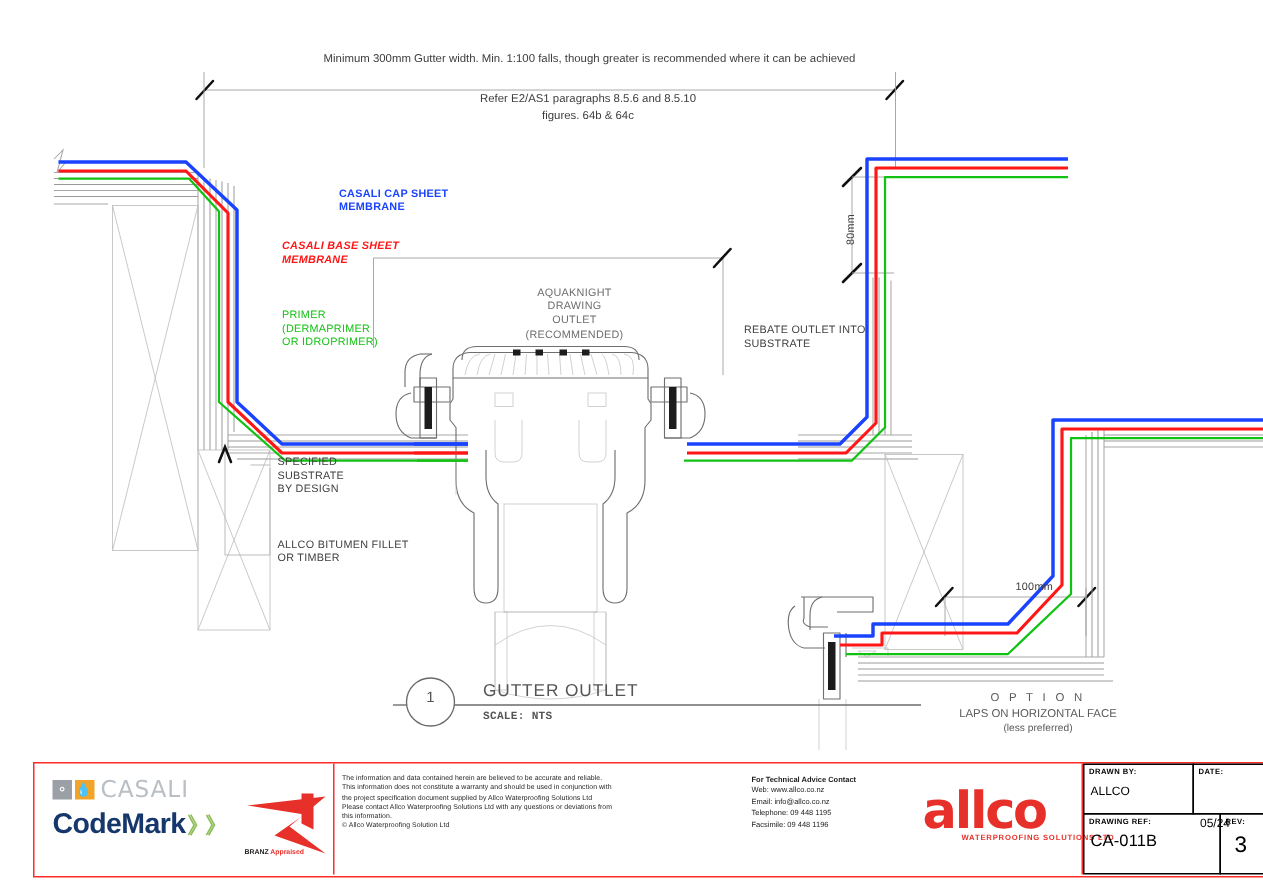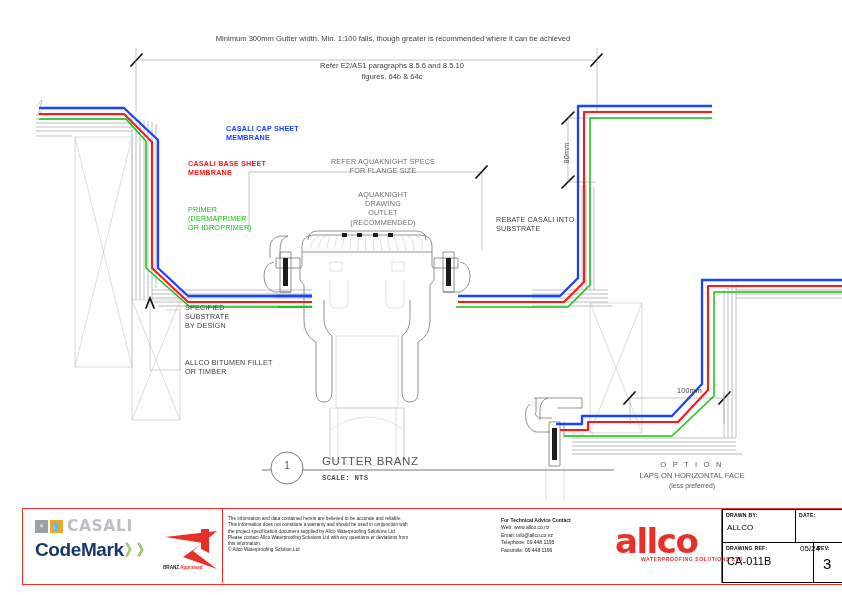--- a/index.html
+++ b/index.html
@@ -12,21 +12,21 @@
   .abs{position:absolute;}
 
   
   #drawing{position:absolute;left:0;top:0;width:842px;height:505px;}
 
   
   .lbl{position:absolute;font-size:7.2px;line-height:9.2px;letter-spacing:.2px;
        white-space:pre;}
   .lbl.grey{color:#6d6d6d;}
   .lbl.blue{color:#1a43ff;font-weight:bold;}
-  .lbl.red{color:#ff1616;font-weight:bold;}
+  .lbl.red{color:#ff1616;font-weight:bold;font-style:italic;}
   .lbl.green{color:#12c212;font-weight:normal;}
   .lbl.dark{color:#404040;}
   .c{text-align:center;}
 
   .note-top{font-size:7.6px;color:#3d3d3d;text-align:center;line-height:11px;}
 
   
   #detail-title{position:absolute;left:310px;top:455px;font-size:11.5px;
       color:#555;letter-spacing:.6px;}
   #detail-scale{position:absolute;left:310px;top:474px;font-size:7.4px;
@@ -43,21 +43,21 @@
           border:1.6px solid #ff2a2a;box-sizing:border-box;background:#fff;}
 
   
   #logo-cell{position:absolute;left:0;top:0;width:200px;height:73.8px;
              border-right:1.6px solid #ff2a2a;box-sizing:border-box;}
   #casali-logo{position:absolute;left:12px;top:8px;display:flex;align-items:center;}
   .cas-sq{width:13px;height:13px;margin-right:1.5px;display:flex;
           align-items:center;justify-content:center;font-size:9px;color:#fff;}
   .cas-sq.g{background:#9aa0a6;}
   .cas-sq.o{background:#f0a52a;}
-  #casali-word{font-size:15.5px;font-weight:bold;color:#b9bfc5;letter-spacing:.6px;
+  #casali-word{font-size:15.5px;font-weight:normal;color:#b9bfc5;letter-spacing:.6px;
                margin-left:3px;font-family:"DejaVu Sans",sans-serif;}
   #codemark{position:absolute;left:12px;top:30px;display:flex;align-items:center;}
   #cm-text{font-size:19px;font-weight:bold;color:#16376b;letter-spacing:-.4px;}
   #cm-chev{font-size:15px;color:#8fbf5a;font-weight:bold;letter-spacing:-3px;margin-left:1px;}
   #branz{position:absolute;left:140px;top:18px;width:56px;height:46px;}
   #branz-txt{position:absolute;left:140px;top:56px;width:62px;font-size:4.6px;
              font-weight:bold;white-space:nowrap;}
   #branz-txt .b1{color:#222;}
   #branz-txt .b2{color:#e8302a;}
 
@@ -330,48 +330,46 @@
   <div class="abs note-top" style="left:235px;top:71px;width:290px;">figures. 64b &amp; 64c</div>
 
   <div class="lbl blue" style="left:176px;top:124px;margin-left:38px;">CASALI CAP SHEET
 MEMBRANE</div>
   <div class="lbl red" style="left:176px;top:159px;">CASALI BASE SHEET
 MEMBRANE</div>
   <div class="lbl green" style="left:176px;top:205px;">PRIMER
 (DERMAPRIMER
 OR IDROPRIMER)</div>
 
-  <div class="lbl grey c" style="left:286px;top:157px;width:170px;">REFER AQUAKNIGHT SPECS
-FOR FLANGE SIZE</div>
   <div class="lbl grey c" style="left:296px;top:190px;width:150px;">AQUAKNIGHT
 DRAWING
 OUTLET
 (RECOMMENDED)</div>
 
-  <div class="lbl dark" style="left:484px;top:215px;">REBATE CASALI INTO
+  <div class="lbl dark" style="left:484px;top:215px;">REBATE OUTLET INTO
 SUBSTRATE</div>
   <div class="lbl dark" style="left:173px;top:303px;">SPECIFIED
 SUBSTRATE
 BY DESIGN</div>
   <div class="lbl dark" style="left:173px;top:358px;">ALLCO BITUMEN FILLET
 OR TIMBER</div>
 
   <div class="abs" style="left:540px;top:138px;width:30px;height:30px;
        transform:rotate(-90deg);transform-origin:center;">
     <div class="lbl dark" style="left:0;top:10px;width:30px;text-align:center;">80mm</div>
   </div>
   <div class="lbl dark" style="left:645px;top:386px;margin-left:20px;">100mm</div>
 
   <svg class="abs" style="left:250px;top:448px;" width="360" height="40">
     <circle cx="25" cy="20" r="16" fill="none" stroke="#6a6a6a" stroke-width=".9"></circle>
     <line x1="0" y1="22" x2="9" y2="22" stroke="#6a6a6a" stroke-width=".9"></line>
     <line x1="41" y1="22" x2="352" y2="22" stroke="#6a6a6a" stroke-width=".9"></line>
   </svg>
   <div class="abs" style="left:250px;top:460px;width:50px;text-align:center;font-size:10px;color:#555;">1</div>
-  <div id="detail-title">GUTTER BRANZ</div>
+  <div id="detail-title">GUTTER OUTLET</div>
   <div id="detail-scale">SCALE: NTS</div>
 
   <div id="option-cap">
     <div class="sp">O P T I O N</div>
     <div>LAPS ON HORIZONTAL FACE</div>
     <div class="small">(less preferred)</div>
   </div>
 
   <div id="footer">
 

